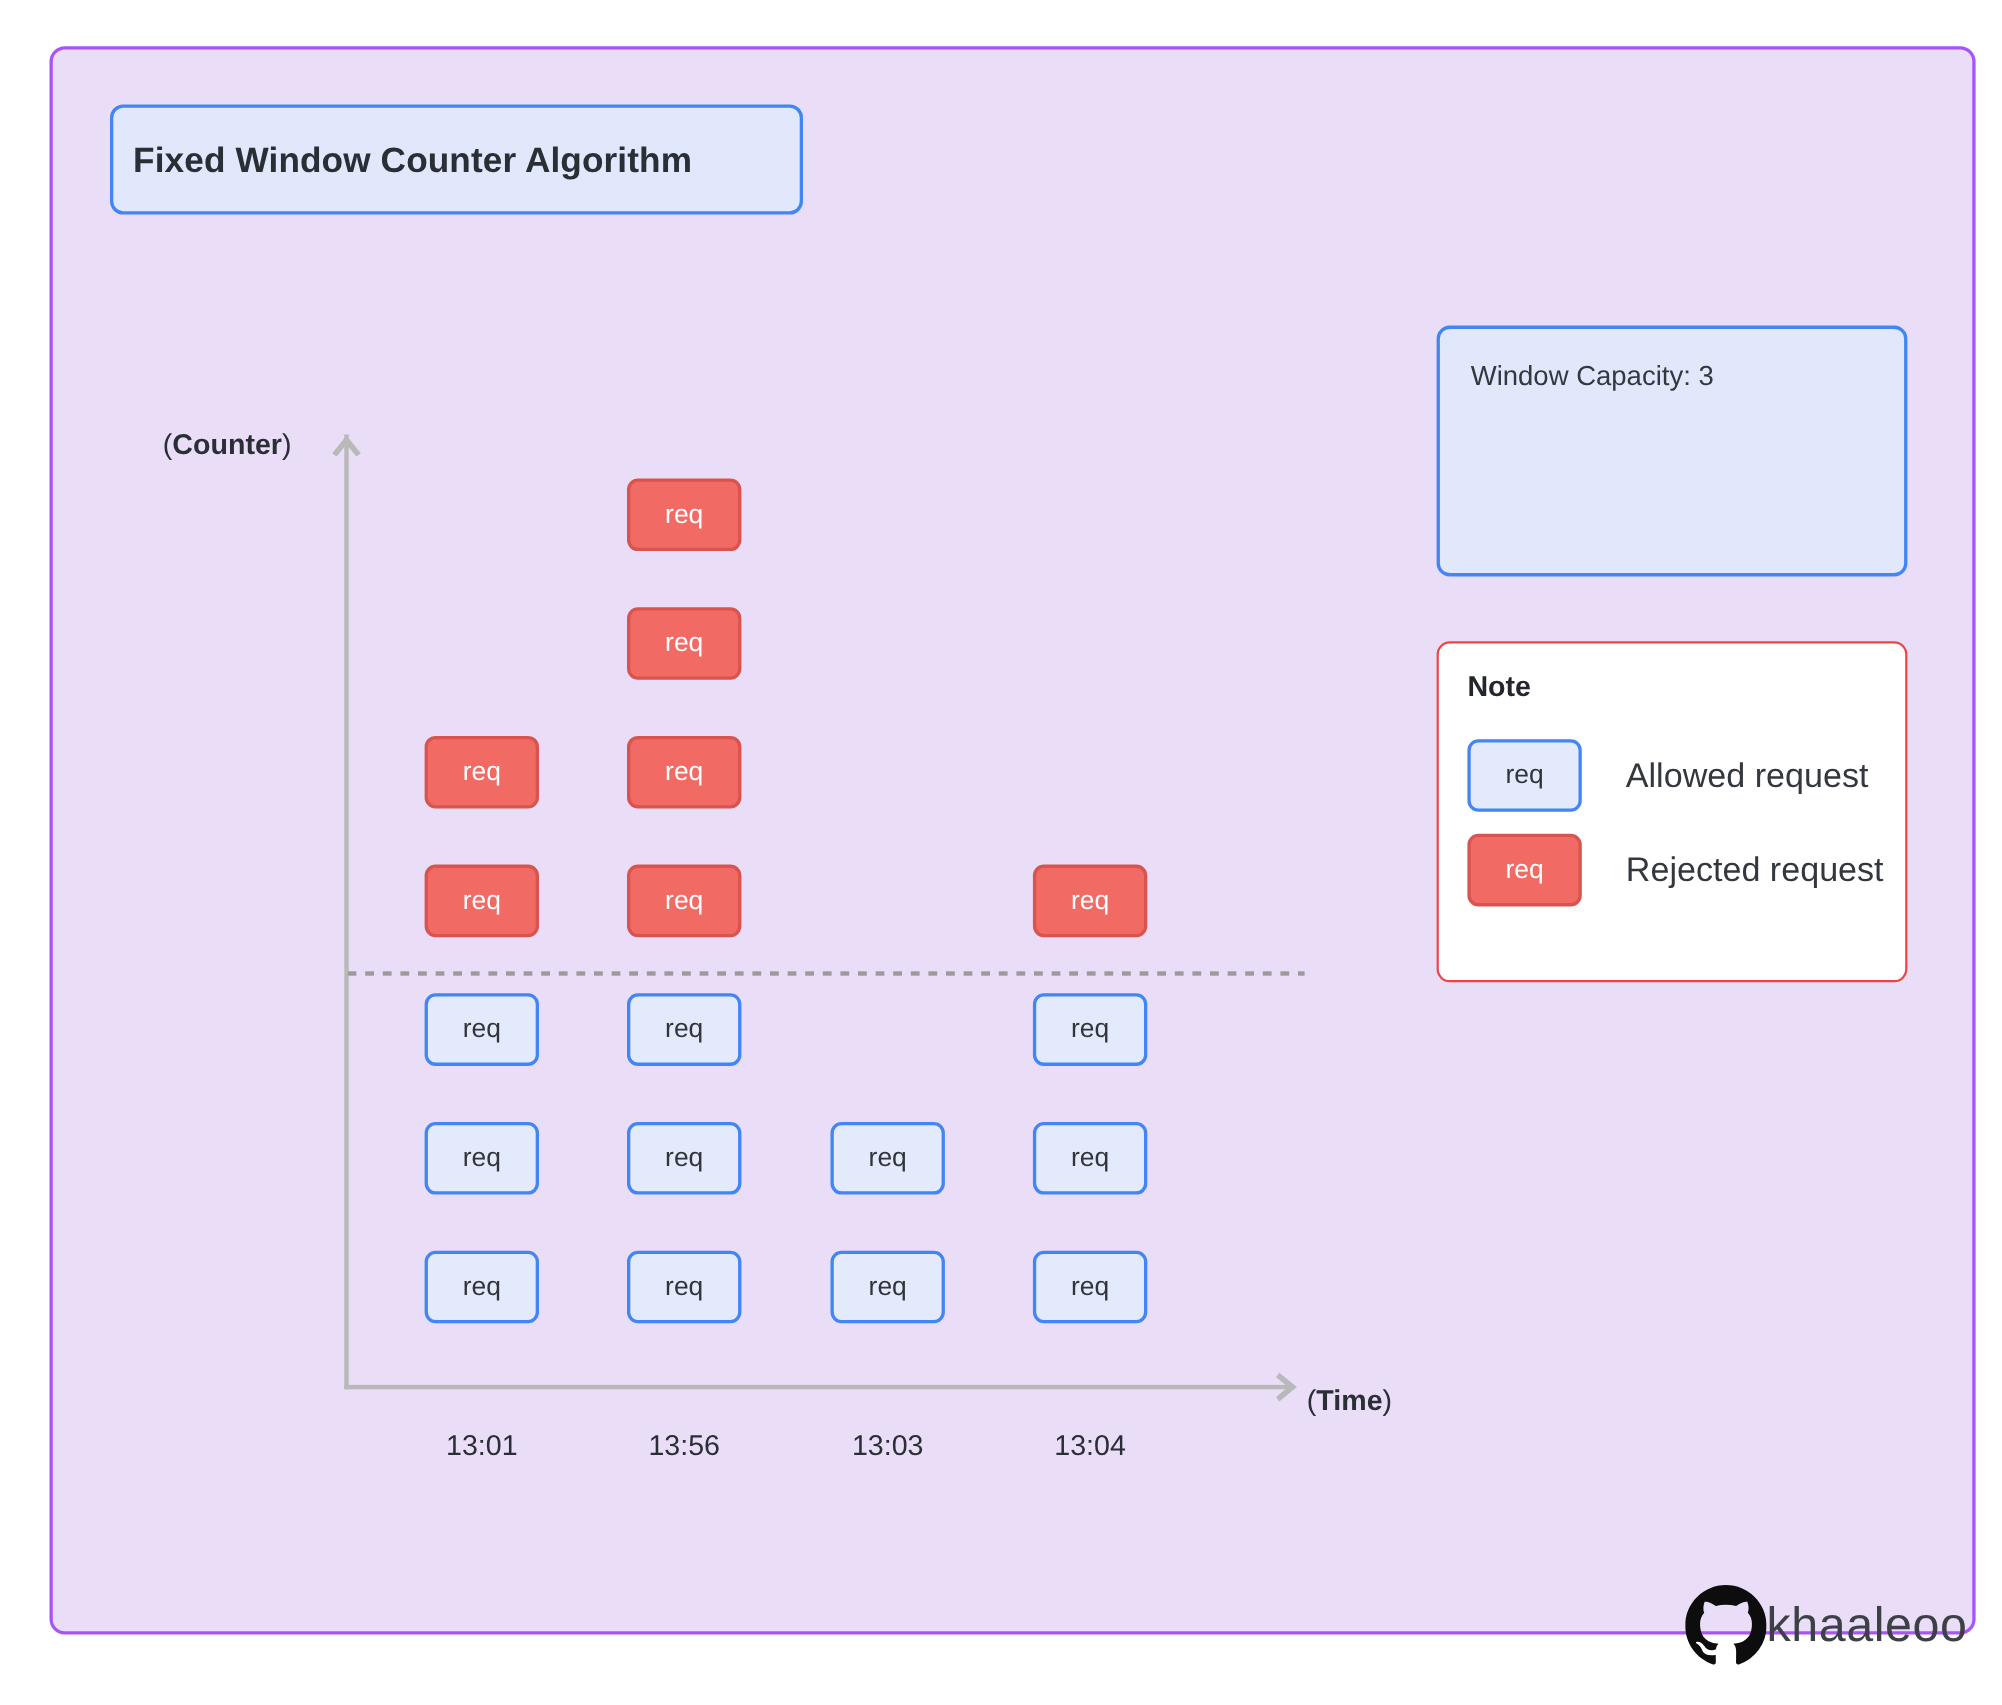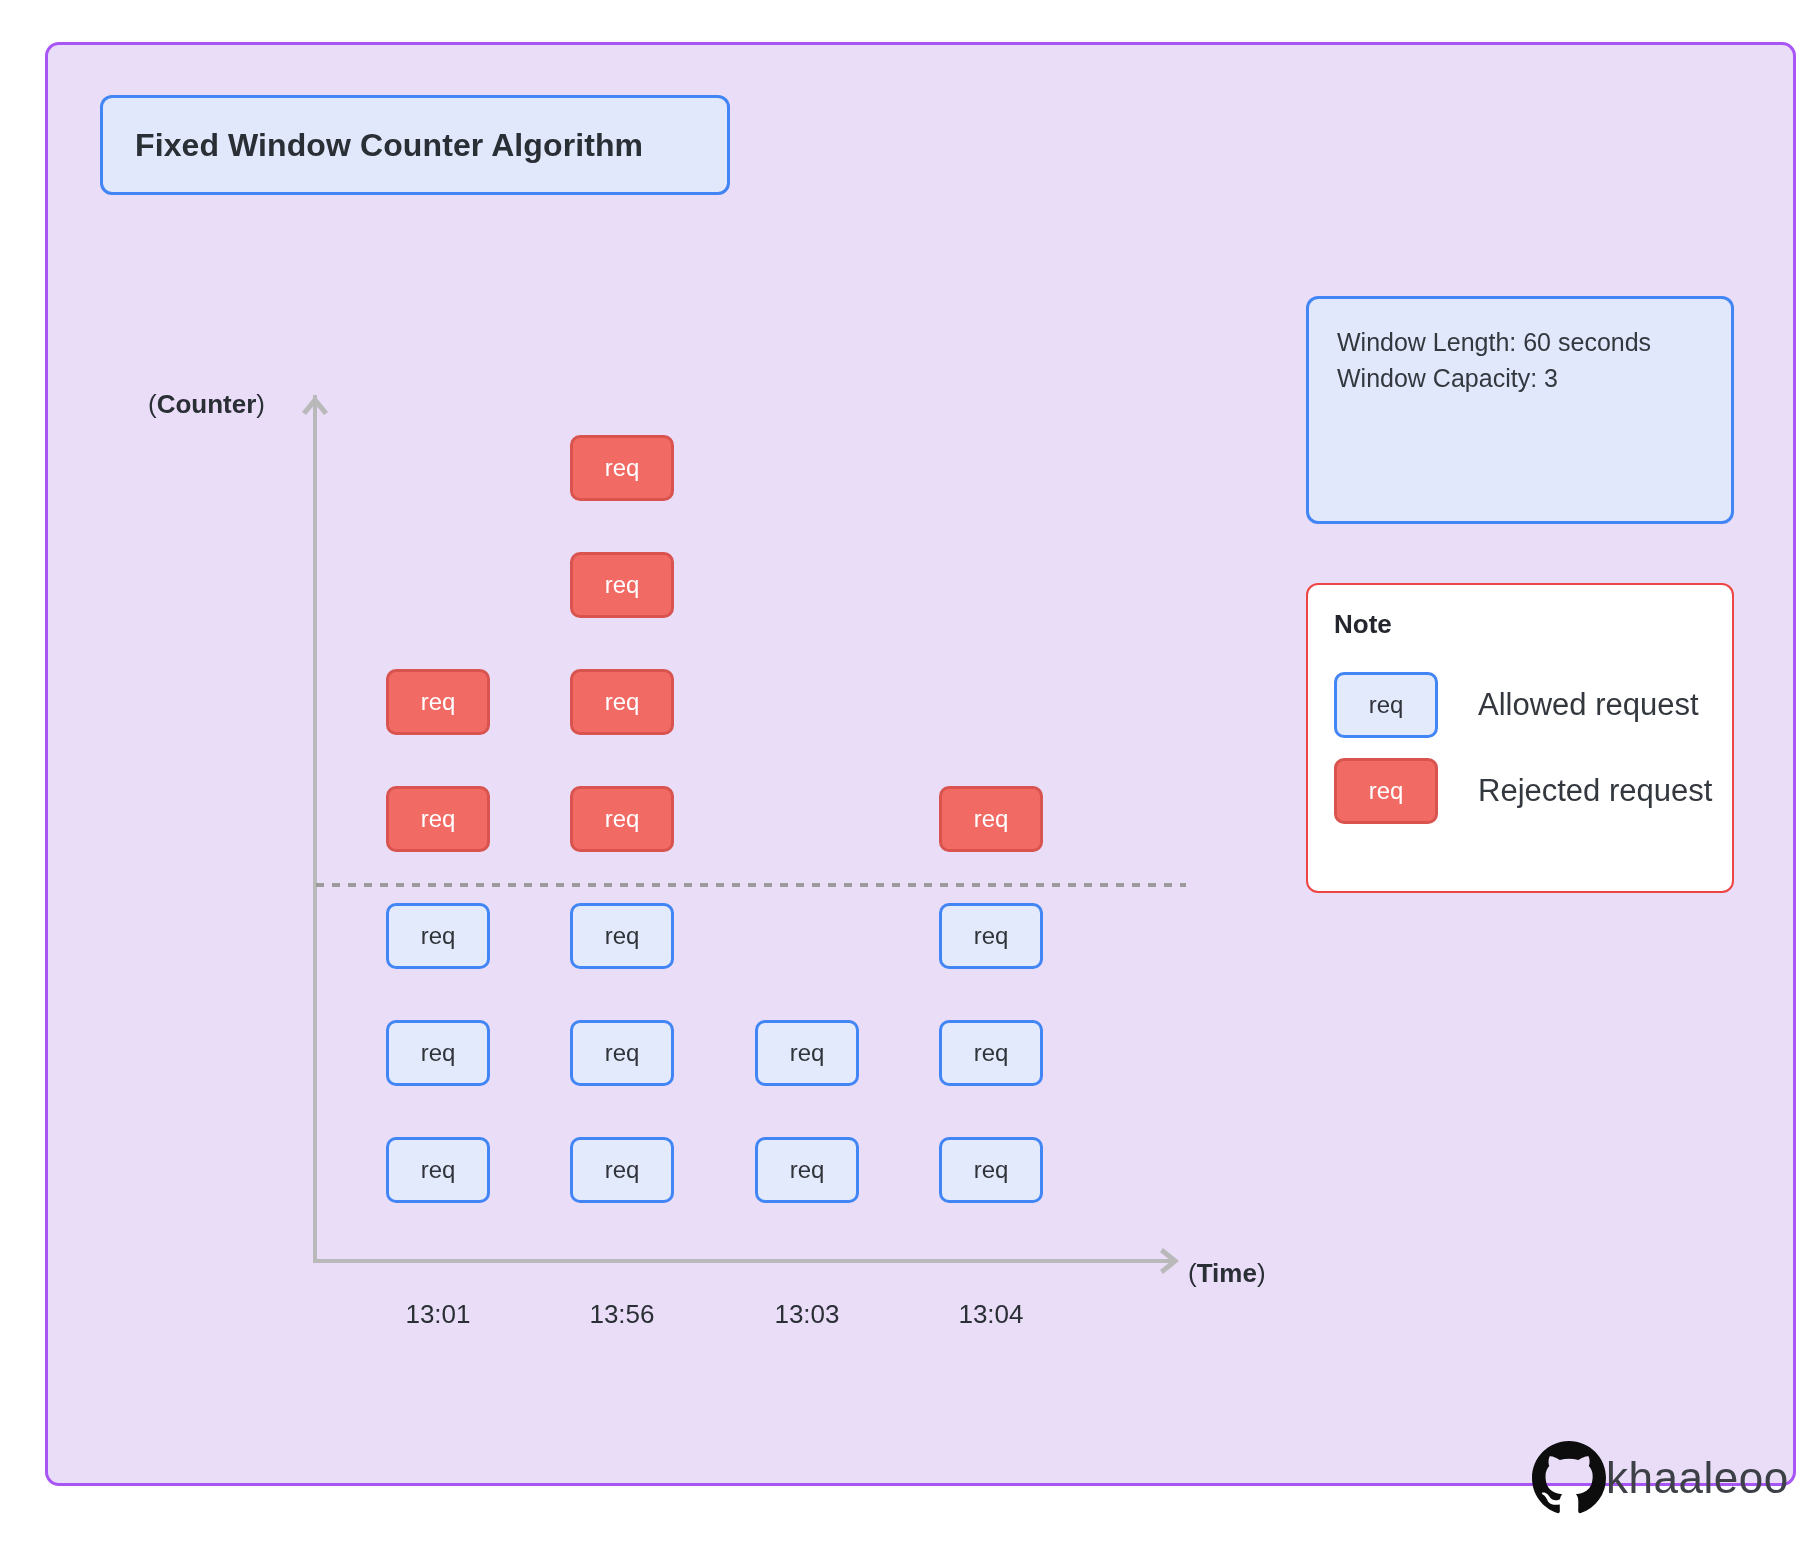--- a/index.html
+++ b/index.html
@@ -24,21 +24,21 @@
   
   .title-chip{
     position:absolute;
     left:52px;top:50px;
     width:630px;height:100px;
     background:#E1E8FB;
     border:3px solid #4285F4;
     border-radius:12px;
     box-sizing:border-box;
     display:flex;align-items:center;
-    padding-left:32px;
+    padding-left:18px;
   }
   .title-chip .t{
     font-size:32px;font-weight:bold;color:#2A2E35;
     letter-spacing:.1px;
   }
 
   
   .axis-y{
     position:absolute;left:265px;top:350px;
     width:4px;height:868px;background:#B9B9B9;
@@ -215,21 +215,20 @@
         <div class="req rejected" style="left: 891px; top: 741px;">req</div>
       </div>
     <div id="ticks-layer">
         <div class="tick" style="left: 310px;">13:01</div>
         <div class="tick" style="left: 494px;">13:56</div>
         <div class="tick" style="left: 679px;">13:03</div>
         <div class="tick" style="left: 863px;">13:04</div>
       </div>
 
     <div class="card-config">
-      <div class="l">Window Length: 60 seconds</div>
       <div class="l">Window Capacity: 3</div>
     </div>
 
     <div class="card-note">
       <div class="h">Note</div>
 
       <div class="legend-row">
         <div class="sw req allowed">req</div>
         <div class="txt">Allowed request</div>
       </div>

